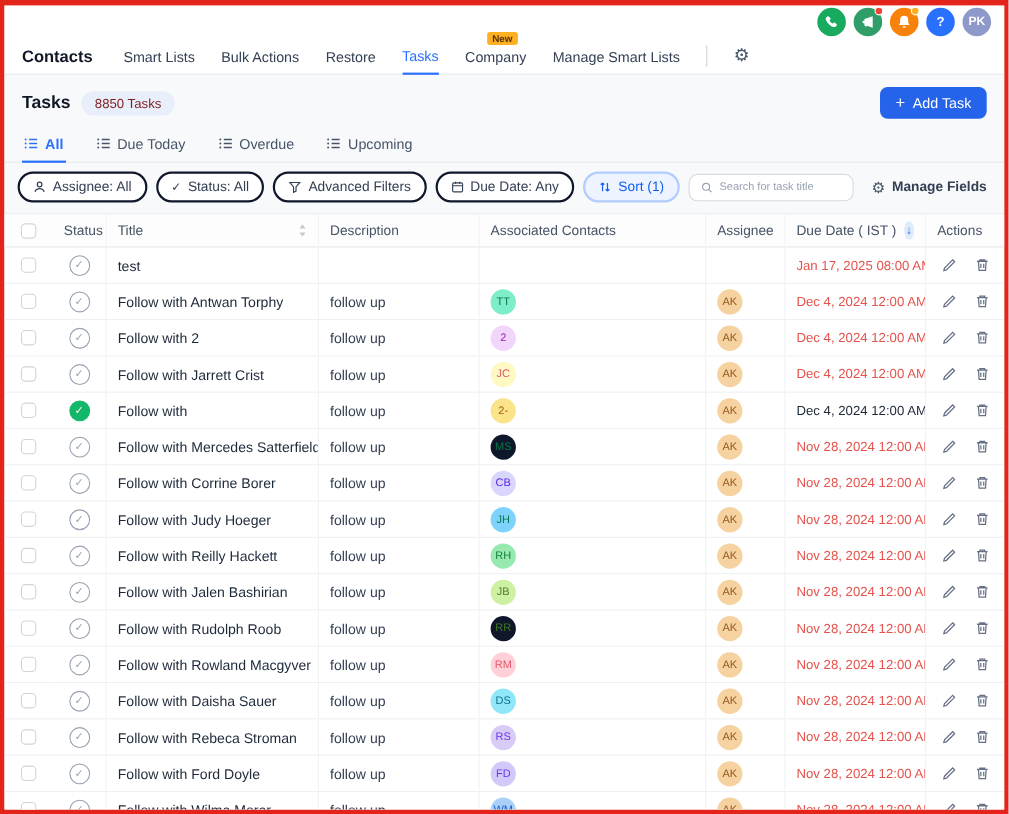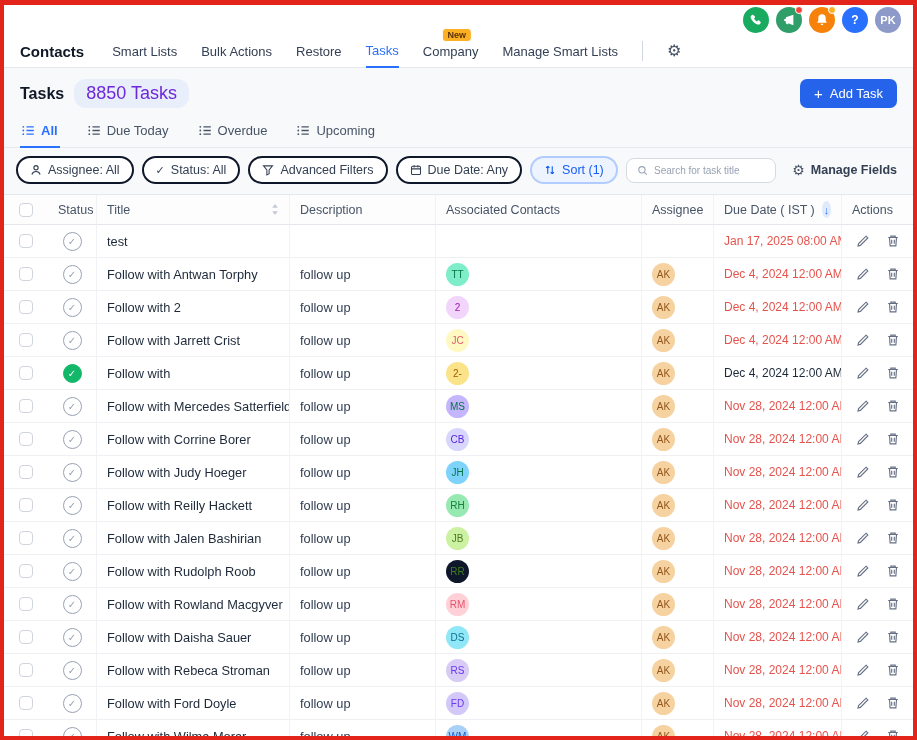--- a/index.html
+++ b/index.html
@@ -18,21 +18,21 @@
   .nav-item { font-size:13px; color:#344054; height:33px; display:flex; align-items:center; position:relative; cursor:pointer; white-space:nowrap; }
   .nav-item.active { color:#2970ff; border-bottom:2px solid #2970ff; margin-bottom:-1px; }
   .nav-badge { position:absolute; top:-7px; left:50%; transform:translateX(-30%); background:#fdb022; color:#58300c; font-size:9px; font-weight:bold; padding:1px 5px; border-radius:4px; border:1px solid #fff; line-height:1.2; }
   .nav-divider { width:1px; height:20px; background:#d0d5dd; }
   .gear-glyph { font-size:16px; color:#475467; cursor:pointer; line-height:1; }
 
   
   .section { background:#f8f9fa; }
   .title-row { display:flex; align-items:center; padding:11px 16px 9px; }
   .page-title { font-size:16px; font-weight:bold; color:#101828; }
-  .count-badge { margin-left:10px; background:#e9eefb; color:#6d28d9; font-size:18px; padding:4px 12px; border-radius:12px; }
+  .count-badge { margin-left:10px; background:#e9eefb; color:#7f1d1d; font-size:12px; padding:4px 12px; border-radius:12px; }
   .spacer { flex:1; }
   .add-btn { background:#2563eb; color:#fff; border:none; border-radius:7px; padding:7px 14px; font-size:13px; display:flex; align-items:center; gap:7px; cursor:pointer; font-family:inherit; }
   .add-btn .plus { font-size:15px; line-height:1; }
 
   .tabs-row { display:flex; gap:26px; padding:0 16px; border-bottom:1px solid #e7e9ee; }
   .tab { display:flex; align-items:center; gap:6px; font-size:13px; color:#475467; padding:6px 2px 9px; cursor:pointer; position:relative; }
   .tab.active { color:#2970ff; font-weight:bold;justify-content:center; }
   .tab.active::after { content:""; position:absolute; left:0; right:0; bottom:-1px; height:2px; background:#2970ff; }
   .tab svg { flex:0 0 auto; }
 
@@ -378,21 +378,21 @@
         <div class="trow brow">
           <div class="cell c-check">
             <span class="checkbox"></span>
           </div>
           <div class="cell c-status">
             <span class="status todo">✓</span>
           </div>
           <div class="cell vline c-title">Follow with Mercedes Satterfield</div>
           <div class="cell vline c-desc">follow up</div>
           <div class="cell vline">
-            <span class="avatar" style="background:#c4b5fd;color:#067647">MS</span>
+            <span class="avatar" style="background:#0f172a;color:#067647">MS</span>
           </div>
           <div class="cell vline">
             <span class="avatar" style="background:#f5d2a0;color:#93571c">AK</span>
           </div>
           <div class="cell vline c-due red">Nov 28, 2024 12:00 AM</div>
           <div class="cell vline c-actions">
             <span class="act">
               <svg width="14" height="14" viewBox="0 0 16 16" fill="none" stroke="#667085" stroke-width="1.3">
                 <path d="M11.5 2.5l2 2L5 13l-2.7.7L3 11z"></path>
               </svg>

